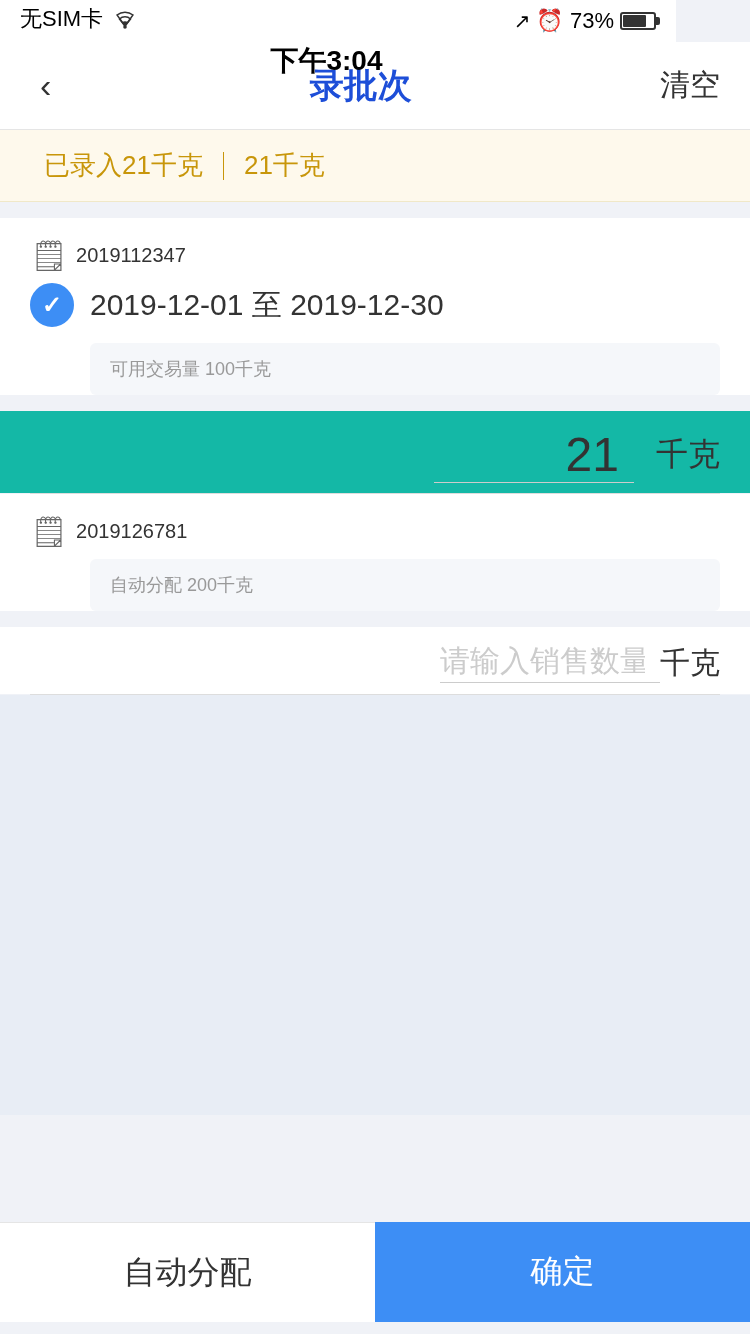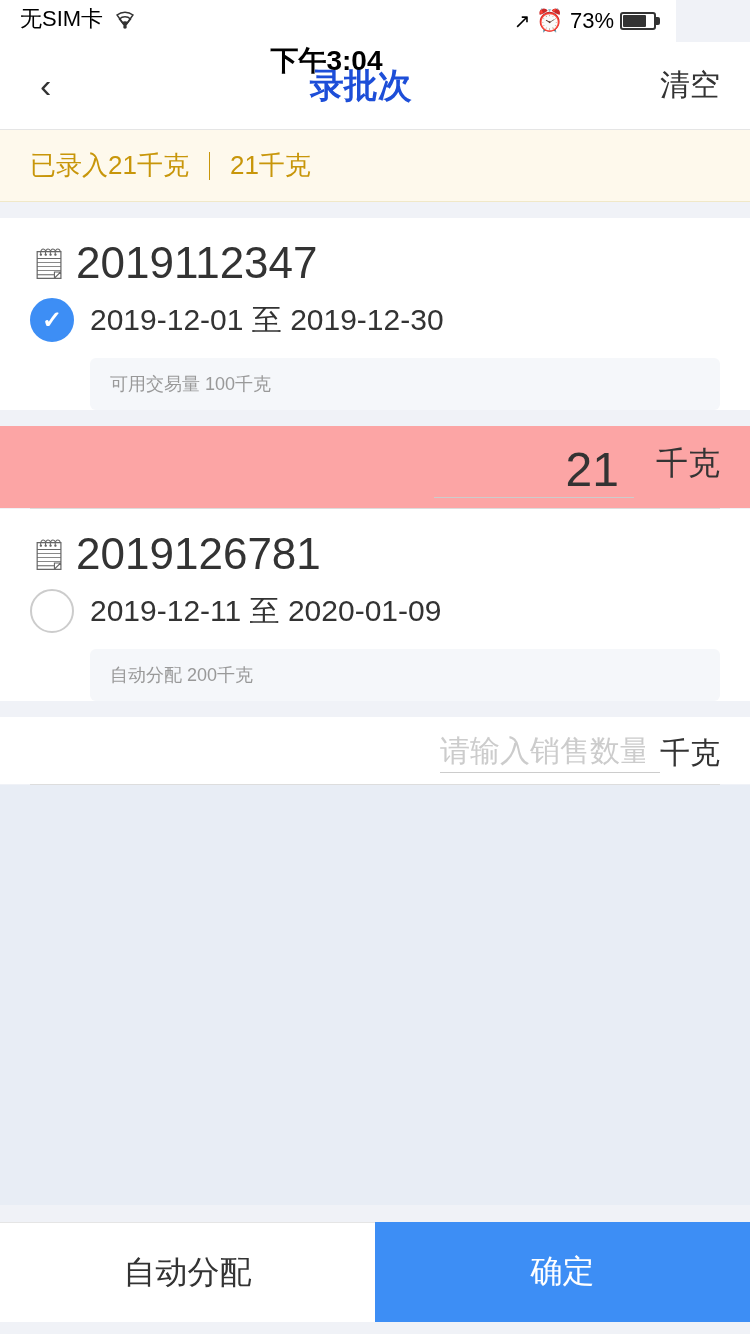--- a/index.html
+++ b/index.html
@@ -97,21 +97,21 @@
     .nav-clear {
       font-size: 30px;
       color: #333;
       cursor: pointer;
     }
 
     
     .info-banner {
       width: 750px;
       background: #fef9ec;
-      padding: 18px 30px;
+      padding: 18px 44px;
       display: flex;
       align-items: center;
       gap: 0;
       border-bottom: 1px solid #f0e8c8;
     }
     .info-banner-text1 {
       font-size: 26px;
       color: #c8960a;
     }
     .info-banner-divider {
@@ -133,21 +133,21 @@
     }
 
     
     .batch-header {
       display: flex;
       align-items: center;
       gap: 8px;
       margin-bottom: 10px;
     }
     .batch-id {
-      font-size: 44px;
+      font-size: 20px;
       color: #333;
       font-weight: 500;
     }
     .batch-date-row {
       display: flex;
       align-items: center;
       gap: 16px;
       margin-bottom: 16px;
     }
     .radio-circle {
@@ -184,24 +184,24 @@
       margin-bottom: 16px;
     }
     .avail-text {
       font-size: 18px;
       color: #999;
     }
 
     
     .qty-row {
       display: flex;
-      align-items: flex-start;
+      align-items: center;
       justify-content: flex-end;
       padding: 16px 30px 10px;
-      background: #fca5a5;
+      background: #14b8a6;
     }
     .qty-unit {
       font-size: 32px;
       color: #333;
       margin-left: 12px;
     }
     .qty-underline {
       border: none;
       border-bottom: 1px solid #ccc;
       width: 200px;
@@ -338,24 +338,20 @@
   <input class="qty-underline" type="number" value="21" style="">
   <span class="qty-unit">千克</span>
 </div>
 <div class="section-divider"></div>
 
 <div class="card" style="margin-top:0; padding-top:20px;">
   <div class="batch-header">
     <span style="font-size:30px; color:#666;">🗒</span>
     <span class="batch-id">2019126781</span>
   </div>
-  <div class="batch-date-row">
-    <div class="radio-circle"></div>
-    <span class="batch-date">2019-12-11 至 2020-01-09</span>
-  </div>
   <div class="avail-box">
     <span class="avail-text">自动分配 200千克</span>
   </div>
 </div>
 
 <div class="input-row">
   <input class="qty-input-field" type="number" placeholder="请输入销售数量" style="">
   <span class="input-unit">千克</span>
 </div>
 <div class="section-divider"></div>

